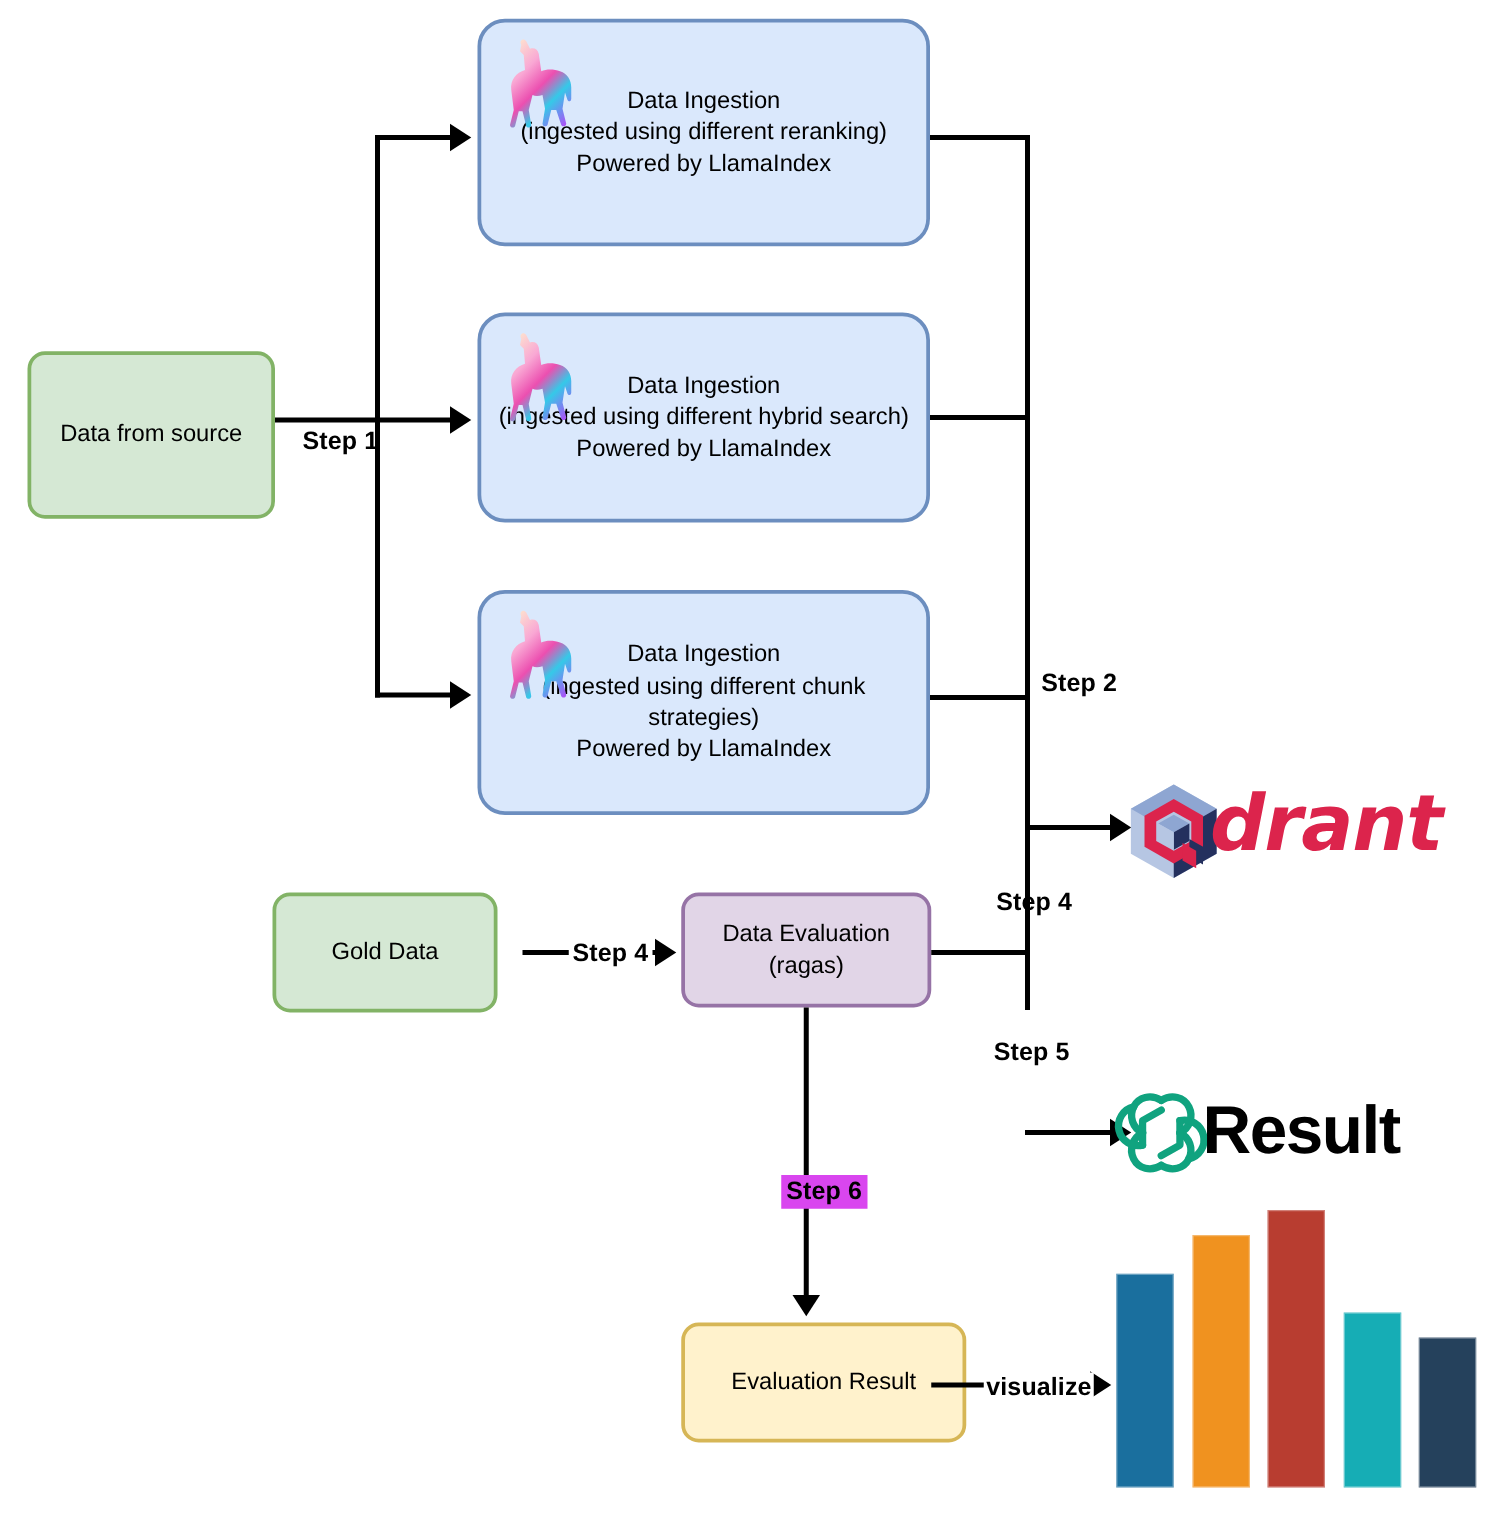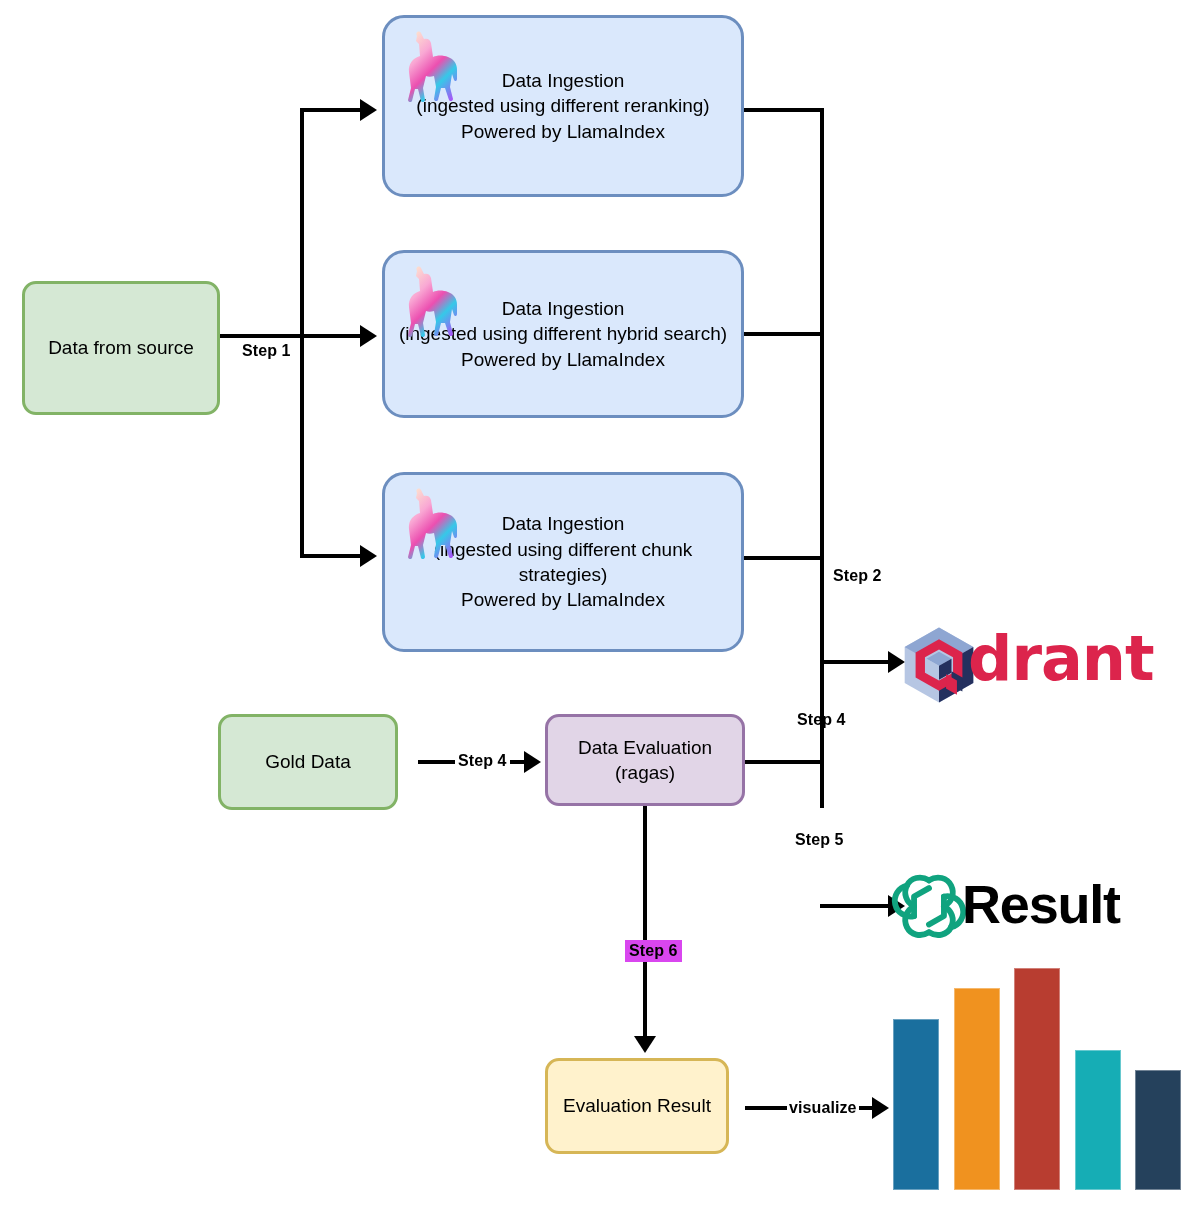--- a/index.html
+++ b/index.html
@@ -89,21 +89,21 @@
     border-width: 11px 0 11px 17px;
     border-color: transparent transparent transparent #000000;
   }
   .arrow-down {
     border-width: 17px 11px 0 11px;
     border-color: #000000 transparent transparent transparent;
   }
 
   .steplabel {
     position: absolute;
-    font-size: 16px;
+    font-size: 20px;
     font-weight: bold;
     color: #000000;
     white-space: nowrap;
     letter-spacing: 0.1px;
   }
 
   
   .logo {
     position: absolute;
   }
@@ -188,21 +188,21 @@
 
   <div class="node source" style="left:218px; top:714px; width:180px; height:96px;">
     <span class="nodetext">Gold Data</span>
   </div>
 
   <div class="node eval" style="left:545px; top:714px; width:200px; height:92px;">
     <span class="nodetext">Data Evaluation
 (ragas)</span>
   </div>
 
-  <div class="node result" style="left:545px; top:1058px; width:184px; height:96px;">
+  <div class="node result" style="left:545px; top:1058px; width:228px; height:96px;">
     <span class="nodetext">Evaluation Result</span>
   </div>
 
   <div class="line hline" style="left:220px; top:334px; width:84px;"></div>
   <div class="line vline" style="left:300px; top:108px; height:450px;"></div>
 
   <div class="line hline" style="left:300px; top:108px; width:62px;"></div>
   <div class="arrowhead arrow-right" style="left:360px; top:99px;"></div>
 
   <div class="line hline" style="left:300px; top:334px; width:62px;"></div>
@@ -212,21 +212,21 @@
   <div class="arrowhead arrow-right" style="left:360px; top:545px;"></div>
 
   <div class="steplabel" style="left:242px; top:342px;">Step 1</div>
 
   <div class="line vline" style="left:820px; top:108px; height:700px;"></div>
 
   <div class="line hline" style="left:744px; top:108px; width:80px;"></div>
   <div class="line hline" style="left:744px; top:332px; width:80px;"></div>
   <div class="line hline" style="left:744px; top:556px; width:80px;"></div>
 
-  <div class="steplabel" style="left:833px; top:567px;">Step 2</div>
+  <div class="steplabel" style="left:833px; top:536px;">Step 2</div>
 
   <div class="line hline" style="left:820px; top:660px; width:72px;"></div>
   <div class="arrowhead arrow-right" style="left:888px; top:651px;"></div>
 
   <div class="line hline" style="left:418px; top:760px; width:110px;"></div>
   <div class="arrowhead arrow-right" style="left:524px; top:751px;"></div>
   <div class="steplabel" style="left:455px; top:752px; background:#ffffff; padding:0 3px;">Step 4</div>
 
   <div class="line hline" style="left:745px; top:760px; width:79px;"></div>
   <div class="steplabel" style="left:797px; top:711px;">Step 4</div>
@@ -254,21 +254,21 @@
       <polygon points="50,30 68,40 68,60 50,70 32,60 32,40" fill="#b6c6e3"></polygon>
 
       <polygon points="50,33 66,42 50,51 34,42" fill="#8ea6d2"></polygon>
       <polygon points="66,42 66,60 50,69 50,51" fill="#24305e"></polygon>
       <polygon points="34,42 50,51 50,69 34,60" fill="#b6c6e3"></polygon>
 
       <polygon points="66,58 80,66 80,84 66,76" fill="#24305e"></polygon>
       <polygon points="59,62 73,70 73,88 59,80" fill="#dc244c"></polygon>
     </svg>
   </div>
-  <div class="logo-text qdrant-word" style="left:968px; top:622px;">drant</div>
+  <div class="logo-text qdrant-word" style="left:968px; top:622px;font-style:italic;">drant</div>
 
   <div class="logo" style="left:890px; top:866px; width:78px; height:78px;">
     <svg width="78" height="78" viewBox="0 0 120 120">
       <g fill="none" stroke="#10a37f" stroke-width="9" stroke-linejoin="round" stroke-linecap="round">
         <path d="M60 22 C47 14 32 18 26 30 C20 42 25 56 37 62"></path>
         <path d="M60 22 C73 14 88 18 94 30 C100 42 95 56 83 62"></path>
         <path d="M37 62 C25 68 20 82 26 94 C32 106 47 110 60 102"></path>
         <path d="M83 62 C95 68 100 82 94 94 C88 106 73 110 60 102"></path>
         <path d="M26 30 C13 33 5 46 8 59 C11 72 24 80 37 77"></path>
         <path d="M94 94 C107 91 115 78 112 65 C109 52 96 44 83 47"></path>

